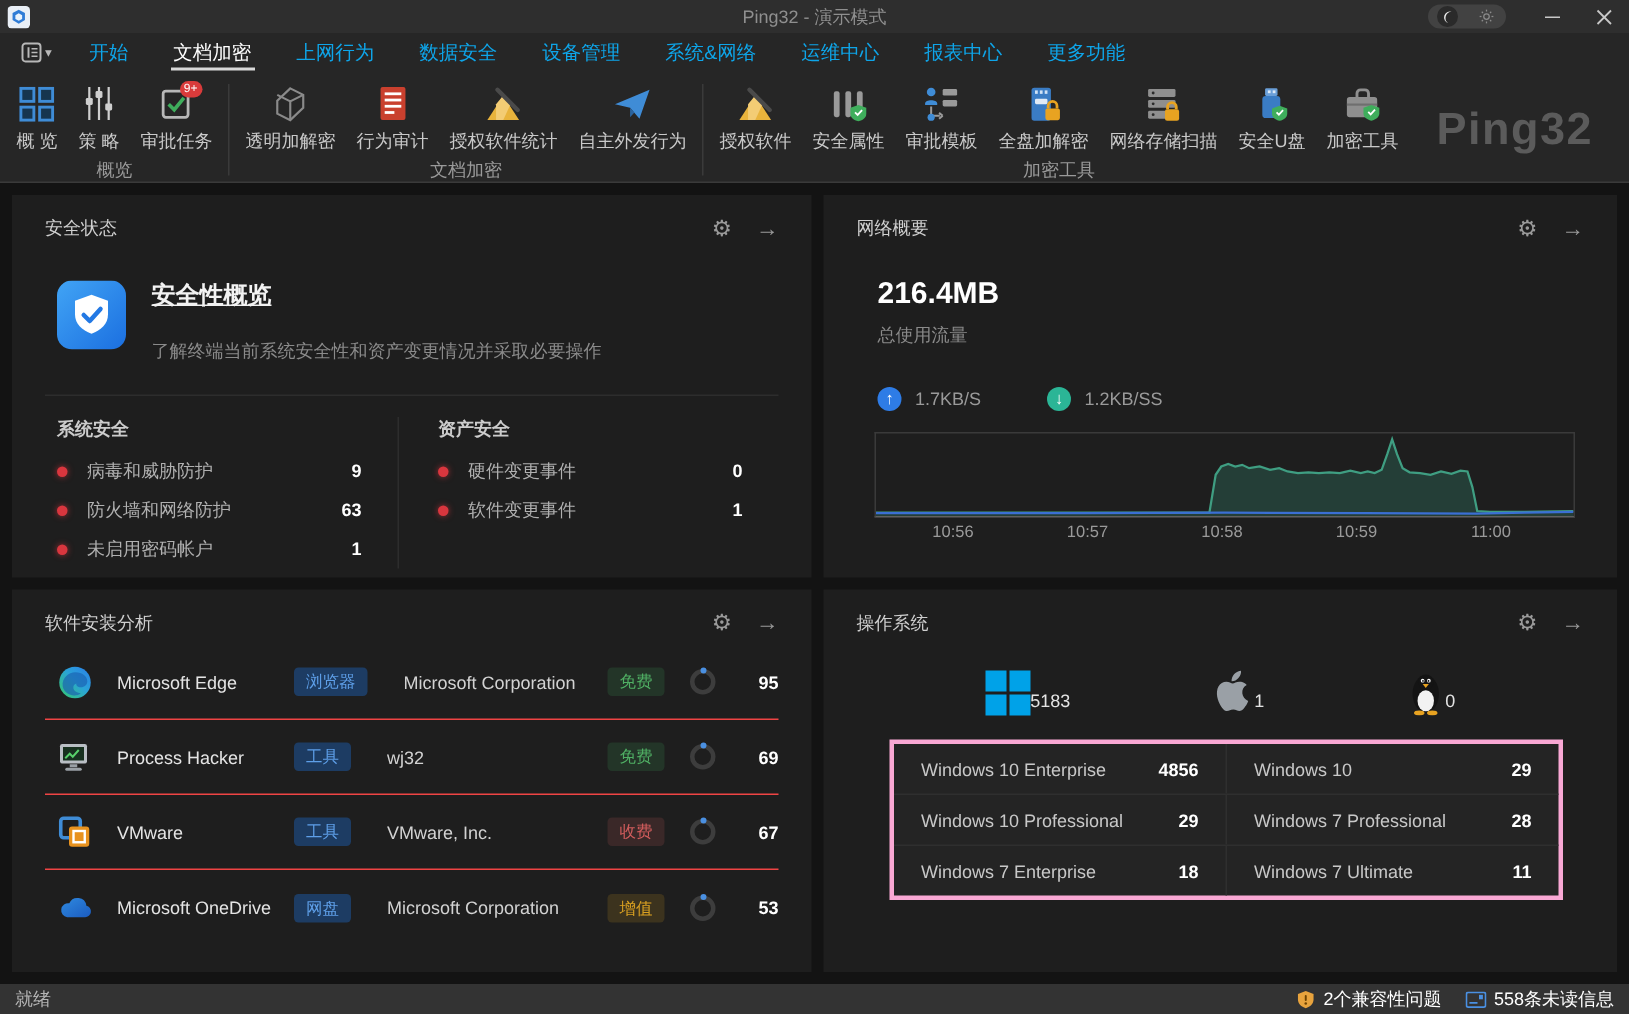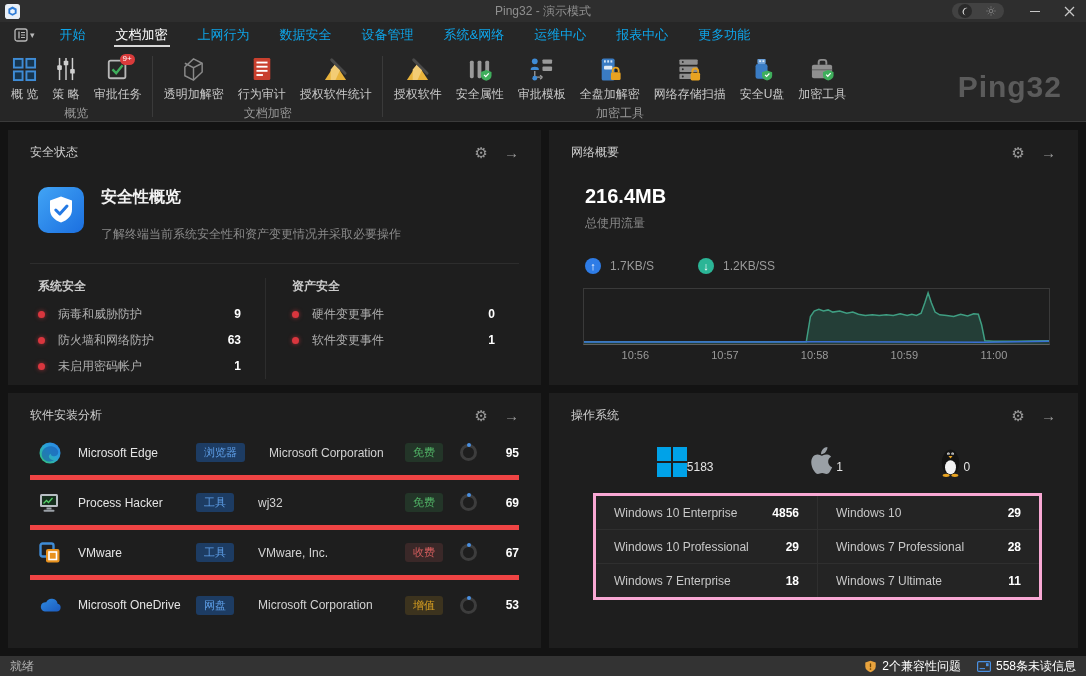--- a/index.html
+++ b/index.html
@@ -44,21 +44,21 @@
   
   .main { padding:8px; display:grid; grid-template-columns:533px 529px; grid-template-rows:255px 255px; gap:8px; background:#131313; }
   .panel { background:#1e1e1e; overflow:hidden; }
   .phead { display:flex; align-items:center; padding:14px 22px 0 22px; }
   .phead .ptitle { font-size:12px; color:#cfcfcf; }
   .phead .picons { margin-left:auto; display:flex; gap:16px; }
   .picon { color:#9a9a9a; font-size:15px; line-height:1; cursor:pointer; }
 
   
   .sec-hero { display:flex; padding:26px 22px 0 30px; gap:17px; }
-  .hero-text h2 { color:#f2f2f2; font-size:16px; font-weight:bold; }
+  .hero-text h2 { color:#f2f2f2; font-size:16px; font-weight:bold;text-decoration:underline; }
   .hero-text p { color:#8a8a8a; font-size:12px; margin-top:18px; }
   .sec-divider { border-top:1px solid #2d2d2d; margin:20px 22px 0 22px; }
   .sec-cols { display:flex; padding:14px 22px 0 30px; }
   .sec-col { flex:1; }
   .sec-col + .sec-col { border-left:1px solid #2d2d2d; padding-left:26px; }
   .sec-col h3 { color:#cccccc; font-size:12px; font-weight:bold; margin-bottom:6px; }
   .sec-item { display:flex; align-items:center; height:26px; padding-right:24px; }
   .dot { width:7px; height:7px; border-radius:50%; background:#d9363e; box-shadow:0 0 4px rgba(217,54,62,.7); margin-right:13px; flex:none; }
   .sec-item .lbl { color:#b0b0b0; }
   .sec-item .val { margin-left:auto; color:#ffffff; font-weight:bold; }
@@ -73,21 +73,21 @@
   .speed-ic.up { background:#2e7ce6; }
   .speed-ic.down { background:#2bb596; }
   .chart-wrap { margin:14px 28px 0 34px; position:relative; }
   .chart-box { height:57px; border:1px solid #3a3a3a; border-bottom:1px solid #606060; }
   .chart-box svg { width:100%; height:100%; }
   .chart-ticks { position:relative; height:16px; margin-top:4px; }
   .chart-ticks span { position:absolute; transform:translateX(-50%); color:#9a9a9a; font-size:11px; }
 
   
   .sw-rows { margin-top:6px; }
-  .sw-row { display:flex; align-items:center; height:50px; margin:0 22px; border-bottom:5px solid #ef4444; }
+  .sw-row { display:flex; align-items:center; height:50px; margin:0 22px; border-bottom:1px solid #ef4444; }
   .sw-row:last-child { border-bottom:none; }
   .sw-ic { width:24px; height:24px; margin-left:8px; flex:none; }
   .sw-name { width:118px; margin-left:16px; color:#e4e4e4; }
   .badge { font-size:11px; padding:2px 8px; border-radius:3px; white-space:nowrap; }
   .badge.cat { background:#1d3c63; color:#5e9fe8; }
   .sw-vendor { flex:1; margin-left:24px; color:#d2d2d2; }
   .badge.free { background:rgba(63,174,92,.16); color:#4fae63; }
   .badge.paid { background:rgba(208,92,92,.16); color:#d05c5c; }
   .badge.premium { background:rgba(217,160,33,.16); color:#d9a021; }
   .ring { width:17px; height:17px; border:3px solid #3d3d3d; border-radius:50%; margin-left:17px; position:relative; flex:none; }
@@ -279,20 +279,29 @@
       <div class="rbtn">
         <span class="ricon">
           <svg width="25" height="25" viewBox="0 0 26 26">
               <polygon points="2,24 24,24 13,7" fill="#e8b33c"></polygon>
               <polygon points="8,13 13,7 18,13 13,24 8,24" fill="#f3cc74"></polygon>
               <line x1="9" y1="3" x2="23" y2="17" stroke="#4a4a4a" stroke-width="3" stroke-linecap="round"></line>
             </svg>
         </span>
         <span class="rlabel">授权软件统计</span>
       </div>
+      <div class="rbtn">
+        <span class="ricon">
+          <svg width="25" height="25" viewBox="0 0 26 26">
+              <polygon points="1,13 25,3 18,23 11.5,15.5" fill="#3f8cd6"></polygon>
+              <polygon points="11.5,15.5 11.5,22 14.5,18.8" fill="#2a639e"></polygon>
+            </svg>
+        </span>
+        <span class="rlabel">自主外发行为</span>
+      </div>
     </div>
     <div class="rgroup-label">文档加密</div>
   </div>
 
   <div class="rgroup">
     <div class="rbuttons">
       <div class="rbtn">
         <span class="ricon">
           <svg width="25" height="25" viewBox="0 0 26 26">
               <polygon points="2,24 24,24 13,7" fill="#e8b33c"></polygon>

